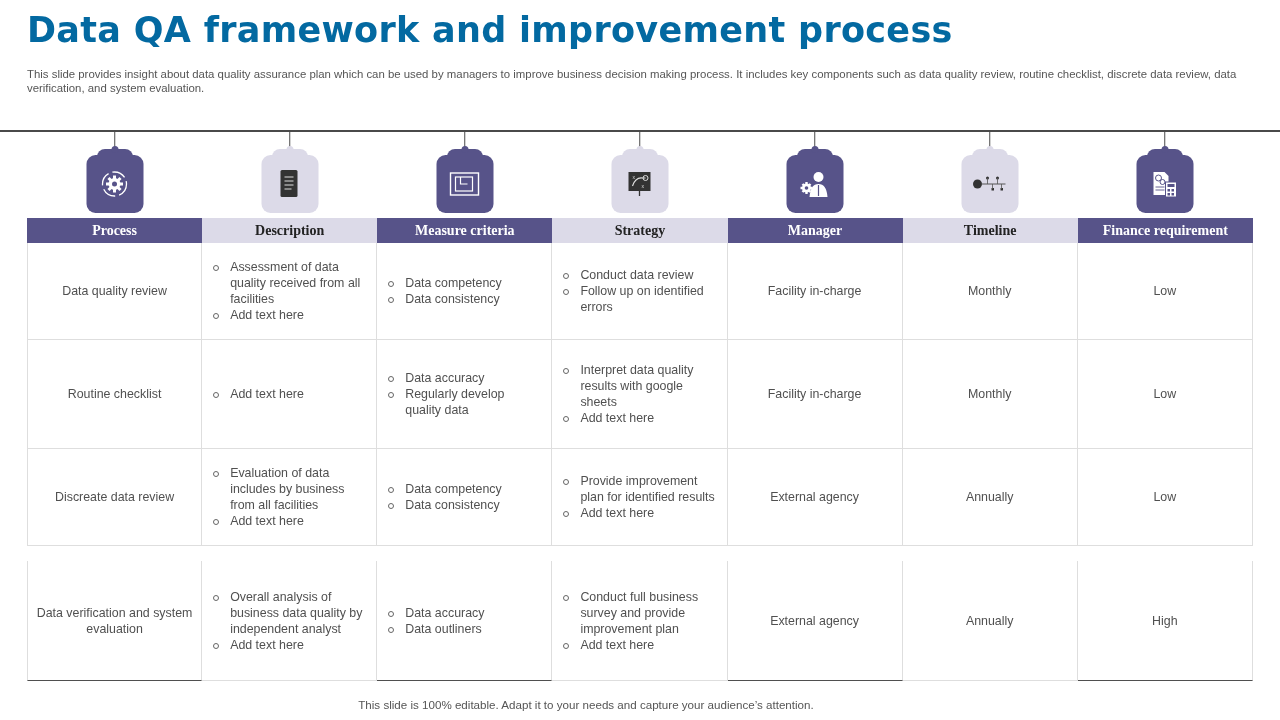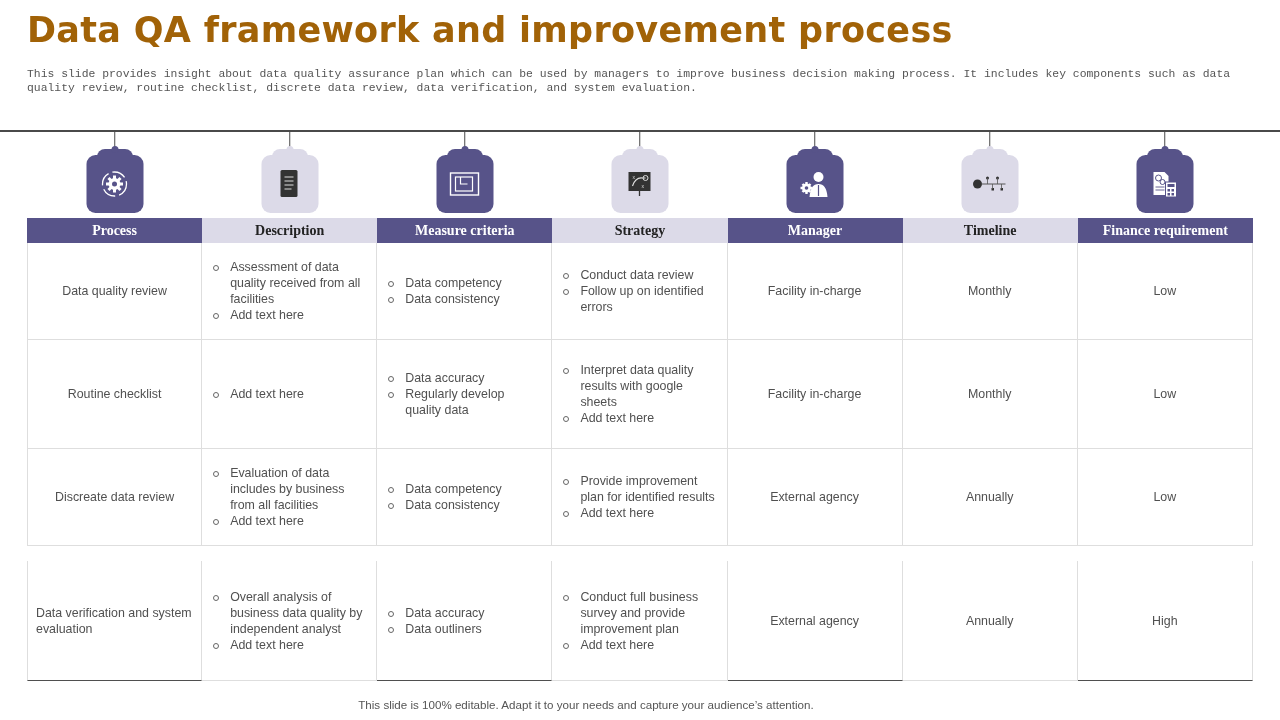--- a/index.html
+++ b/index.html
@@ -2,25 +2,25 @@
 <html><head>
 <meta charset="utf-8">
 <style>
   * { margin: 0; padding: 0; box-sizing: border-box; }
   html, body { width: 1280px; height: 720px; background: #ffffff; overflow: hidden; }
   body { position: relative; font-family: "Liberation Sans", sans-serif; color: #3a3a3a; }
 
   .title {
     position: absolute; left: 27px; top: 10px;
     font-family: "DejaVu Sans", sans-serif; font-weight: bold;
-    font-size: 35px; color: #a16207; letter-spacing: 0.3px;
+    font-size: 35px; color: #0369a1; letter-spacing: 0.3px;
   }
   .subtitle {
     position: absolute; left: 27px; top: 67px; width: 1230px;
-    font-size: 11.4px; line-height: 14px; color: #555555; font-family: Liberation Mono, monospace;
+    font-size: 11.4px; line-height: 14px; color: #555555;
   }
   .hline {
     position: absolute; left: 0; top: 130px; width: 1280px; height: 1.5px; background: #4a4a4a;
   }
 
   .icon-col {
     position: absolute; top: 130px; width: 175px; height: 88px;
   }
   .icon-col .stem {
     position: absolute; left: 50%; top: 0; width: 1.5px; height: 18px; background: #4a4a4a; transform: translateX(-50%);
@@ -45,21 +45,21 @@
   .th {
     height: 25px; display: flex; align-items: center; justify-content: center;
     font-family: Liberation Serif, serif; font-weight: bold; font-size: 14px;
   }
   .th.dark { background: #575389; color: #ffffff; }
   .th.light { background: #dcdae8; color: #222222; }
 
   .td {
     border-right: 1px solid #dedede; border-bottom: 1px solid #dedede;
     display: flex; align-items: center; justify-content: center;
-    font-size: 12.4px; color: #505050; line-height: 16px; text-align: left;
+    font-size: 12.4px; color: #505050; line-height: 16px; text-align: center;
     padding: 6px 8px;
   }
   .td.first { border-left: 1px solid #dedede; }
   .td.list { justify-content: flex-start; text-align: left; padding-left: 10px; padding-right: 8px; }
   .row-last .td { border-bottom: 1.5px solid #4f4f4f; }
   .row-last .td.mid-light { border-bottom: 1px solid #dedede; }
 
   ul.bul { list-style: none; }
   ul.bul li { position: relative; padding-left: 18px; }
   ul.bul li::before {

